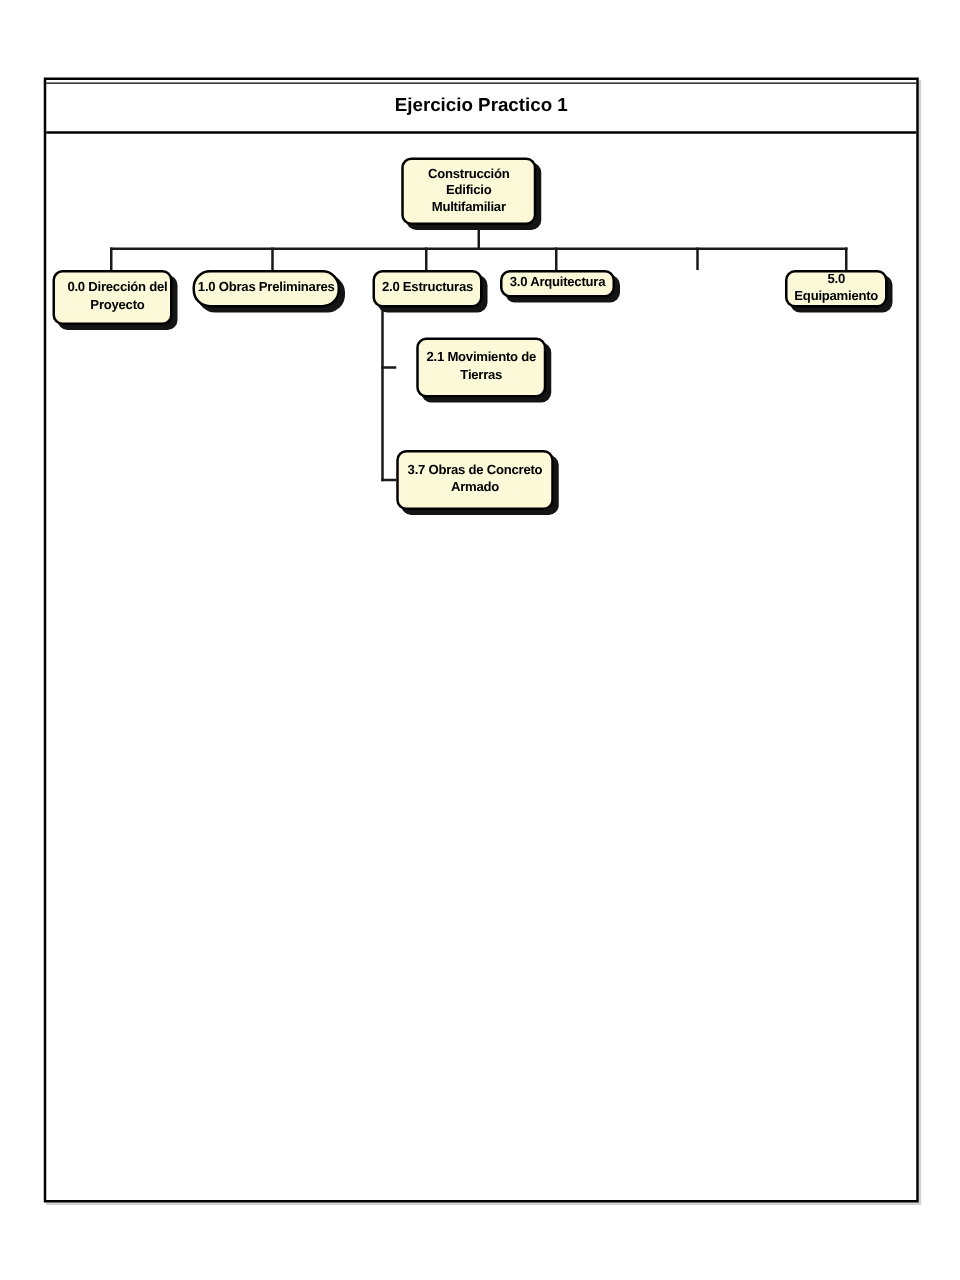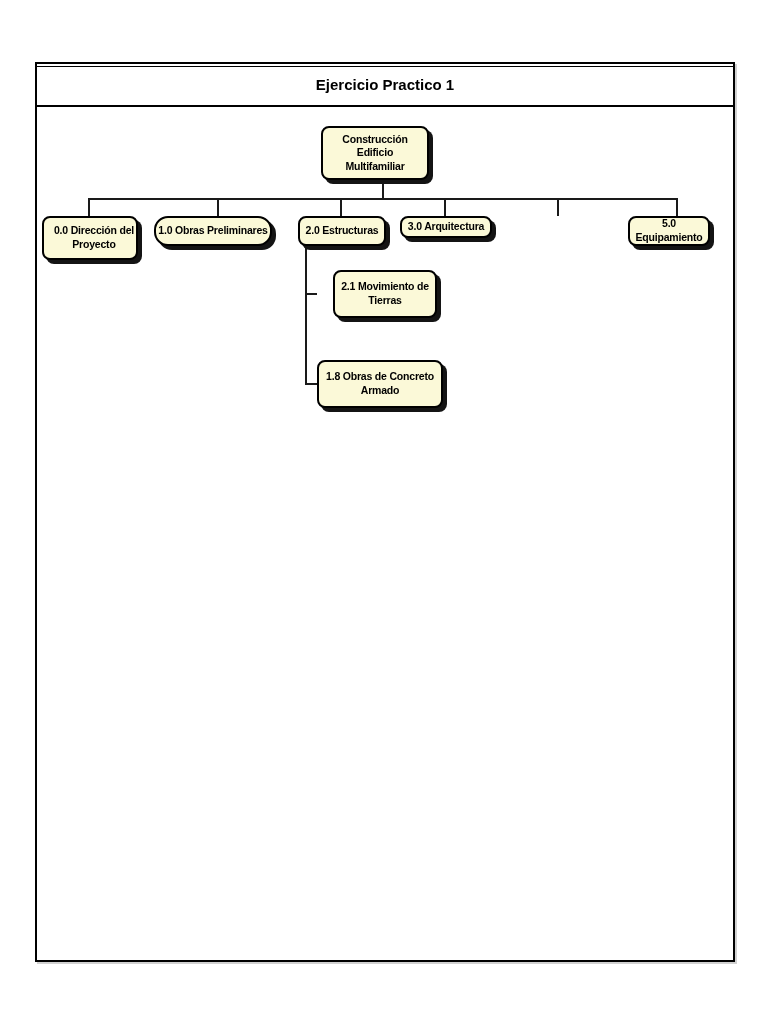--- a/index.html
+++ b/index.html
@@ -129,18 +129,18 @@
     <div class="node" style="left:591px; top:152px; width:82px; height:30px;">
       <span class="node-label">5.0 Equipamiento</span>
     </div>
 
     <div class="node" style="left:280px; top:206px; width:104px; height:48px;margin-left:16px;">
       <span class="node-label">2.1 Movimiento de
 Tierras</span>
     </div>
 
     <div class="node" style="left:280px; top:296px; width:126px; height:48px;">
-      <span class="node-label">1.8 Obras de Concreto
+      <span class="node-label">3.7 Obras de Concreto
 Armado</span>
     </div>
 
   </div>
 </div>
 
 </body></html>

